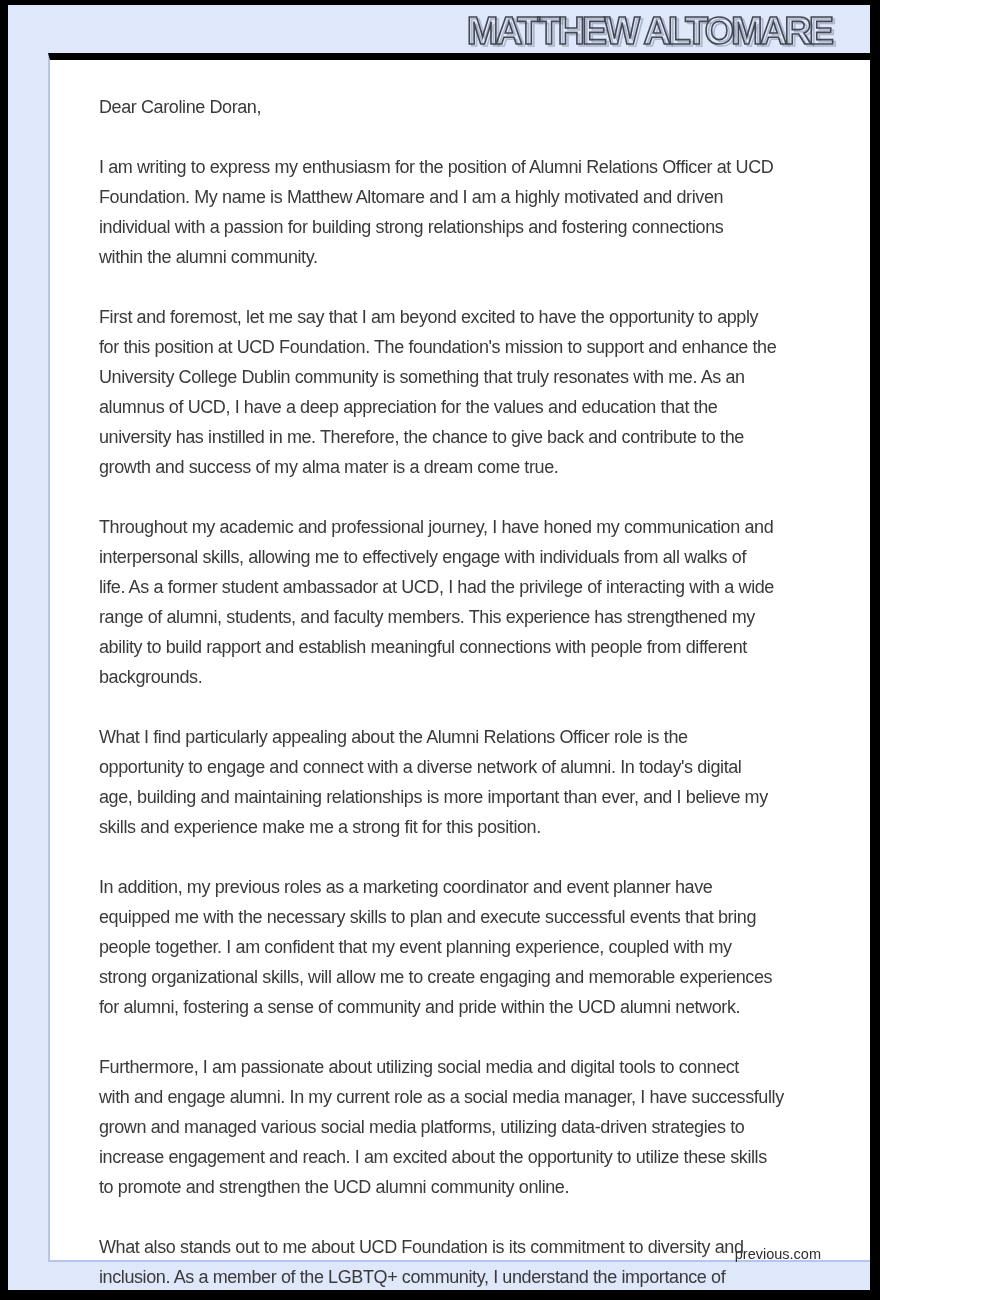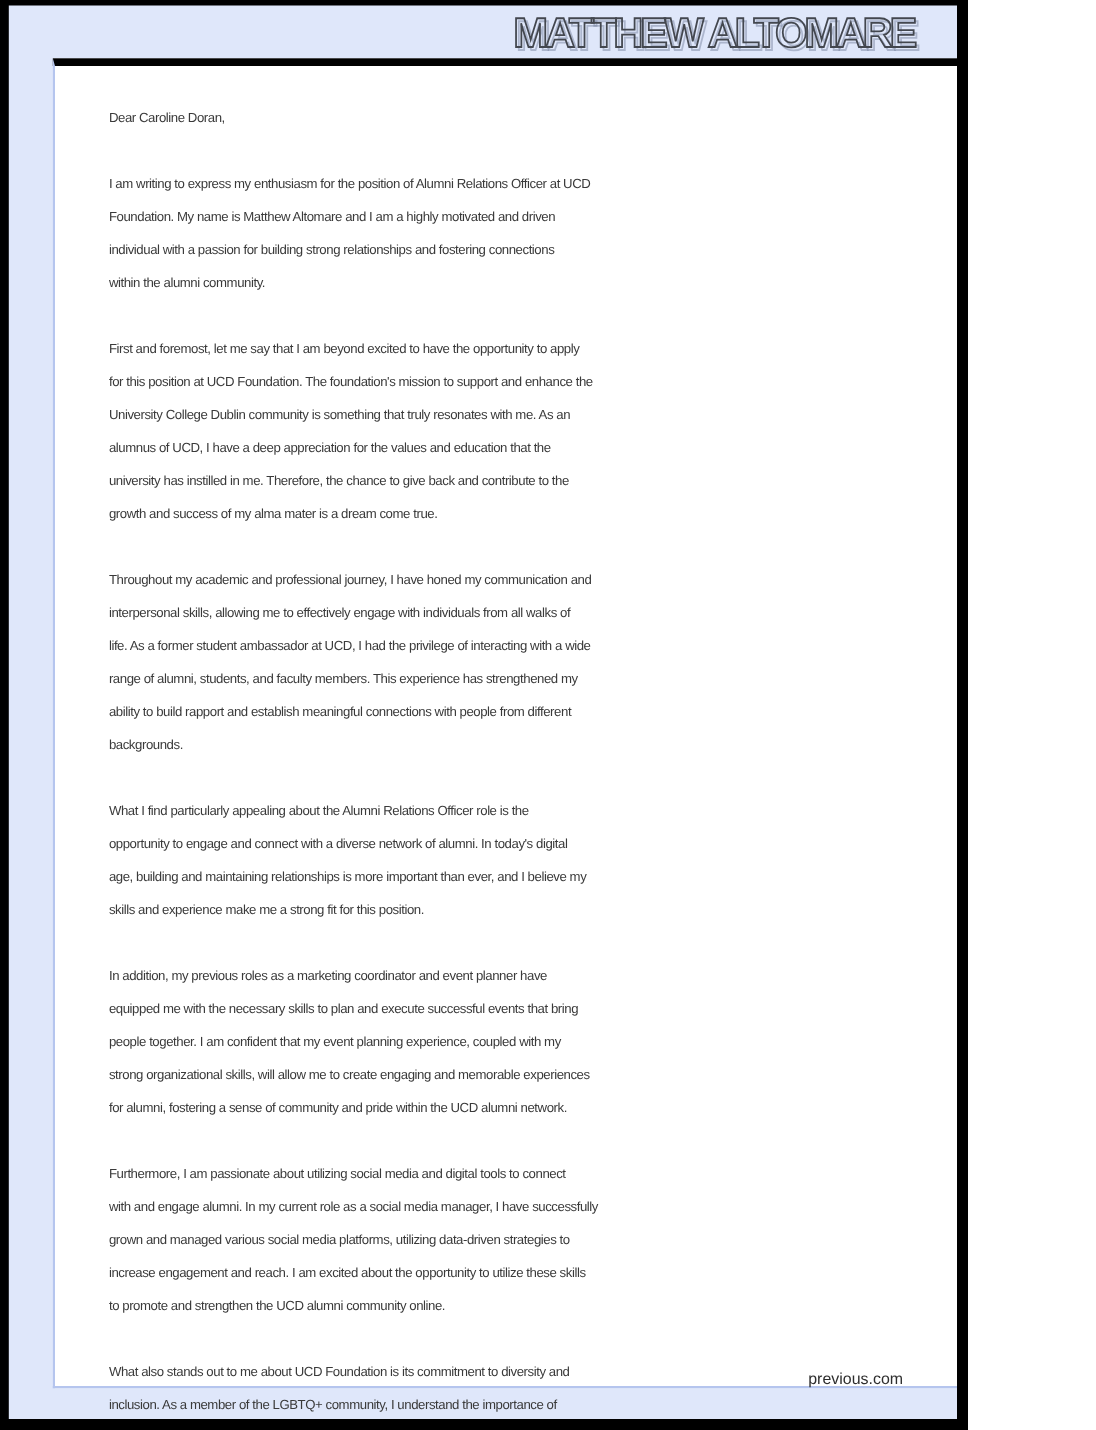--- a/index.html
+++ b/index.html
@@ -48,21 +48,21 @@
     width: 899px; height: 1209px;
     background: #ffffff;
     border-top: 7px solid #000000;
     border-right: 3px solid #b5c5ee;
     border-bottom: 2px solid #b5c5ee;
     border-left: 2px solid #b5c5ee;
     padding: 32px 36px 0 49px;
     overflow: visible;
   }
   .letter-body {
-    font-size: 12px;
+    font-size: 18px;
     line-height: 30px;
     letter-spacing: -0.4px;
     color: #3a3a3a;
   }
   .letter-body p {
     margin: 30px 0 0 0;
     white-space: pre-line;
   }
   .letter-body p.greeting { margin-top: 0; }
   .watermark {

